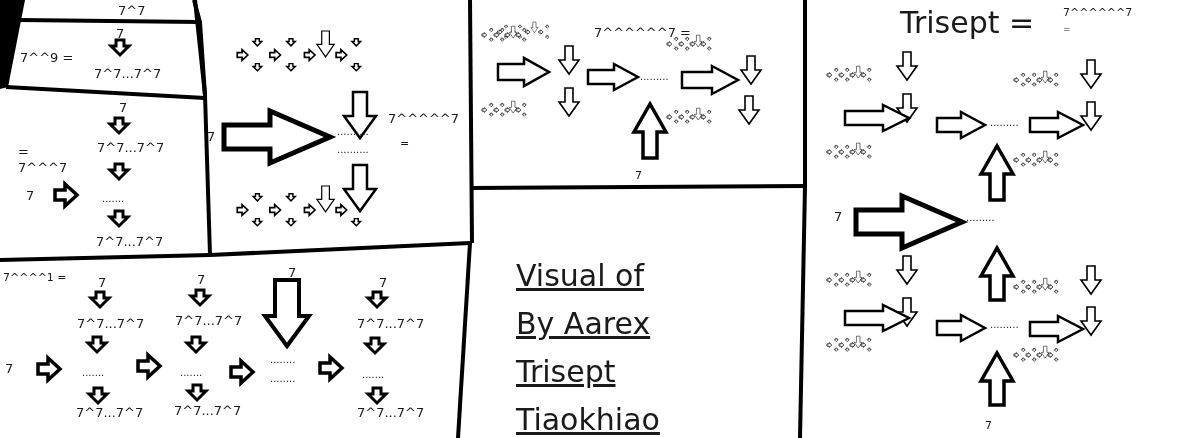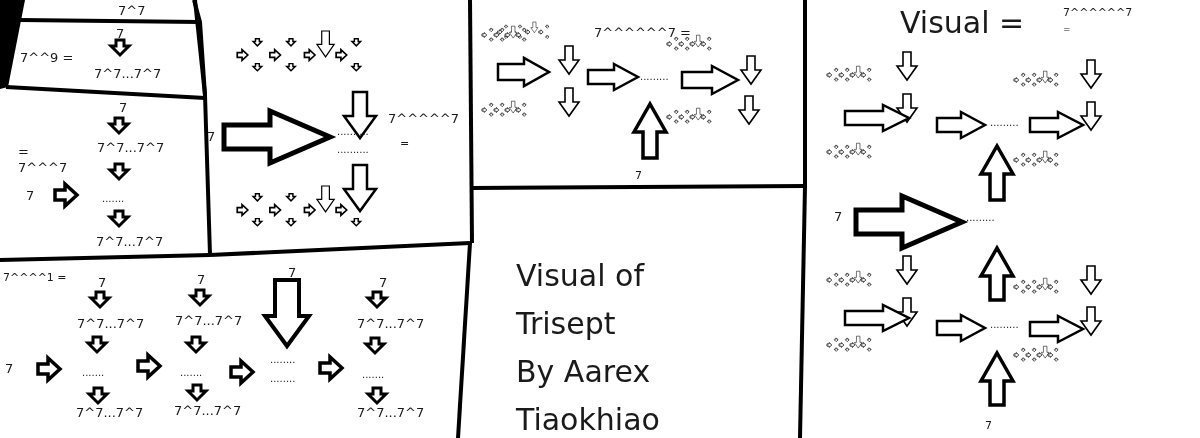--- a/index.html
+++ b/index.html
@@ -2,21 +2,21 @@
 <html><head>
 <meta charset="utf-8">
 <style>
   html,body{margin:0;padding:0;background:#fff;}
   body{width:1200px;height:438px;position:relative;overflow:hidden;font-family:"DejaVu Sans","Liberation Sans",sans-serif;color:#1a1a1a;}
   #canvas{position:absolute;left:0;top:0;width:1200px;height:438px;}
   .t{position:absolute;white-space:nowrap;font-size:13px;line-height:1;}
   .tsm{position:absolute;white-space:nowrap;font-size:11px;line-height:1;}
   .big{position:absolute;white-space:nowrap;font-size:30px;line-height:1;font-family:"DejaVu Sans",sans-serif;}
   .credit{position:absolute;left:516px;top:252px;font-size:30px;line-height:48px;font-family:"DejaVu Sans",sans-serif;}
-  .credit div{white-space:nowrap;}
+  .credit div{white-space:nowrap;text-decoration:underline;}
 </style>
 </head>
 <body>
 
 <svg id="canvas" width="1200" height="438" viewBox="0 0 1200 438" xmlns="http://www.w3.org/2000/svg">
   <defs>
 
     <g id="dArrS">
       <path d="M-4,-8 h8 v6 h5 l-9,9 l-9,-9 h5 z" fill="#fff" stroke="#000" stroke-width="3" stroke-linejoin="miter"></path>
     </g>
@@ -254,26 +254,26 @@
 <span class="t" style="left:337px;top:145px;font-size:10px;">..........</span>
 <span class="t" style="left:388px;top:112px;">7^^^^^7</span>
 <span class="t" style="left:400px;top:138px;font-size:11px;">=</span>
 
 <span class="t" style="left:594px;top:26px;">7^^^^^^7 =</span>
 <span class="t" style="left:640px;top:72px;font-size:10px;">.........</span>
 <span class="t" style="left:635px;top:170px;font-size:11px;">7</span>
 
 <div class="credit">
   <div>Visual of</div>
+  <div>By Aarex</div>
   <div>Trisept</div>
-  <div>By Aarex</div>
   <div>Tiaokhiao</div>
 </div>
 
-<span class="big" style="left:900px;top:8px;">Visual =</span>
+<span class="big" style="left:900px;top:8px;">Trisept =</span>
 <span class="tsm" style="left:1063px;top:7px;text-align:center;">7^^^^^^7</span>
 <span class="tsm" style="left:1063px;top:25px;font-size:9px;">=</span>
 
 <span class="t" style="left:834px;top:210px;">7</span>
 <span class="t" style="left:966px;top:213px;font-size:10px;">.........</span>
 <span class="t" style="left:990px;top:118px;font-size:10px;">.........</span>
 <span class="t" style="left:990px;top:320px;font-size:10px;">.........</span>
 <span class="t" style="left:985px;top:420px;font-size:11px;">7</span>
 
 </body></html>

